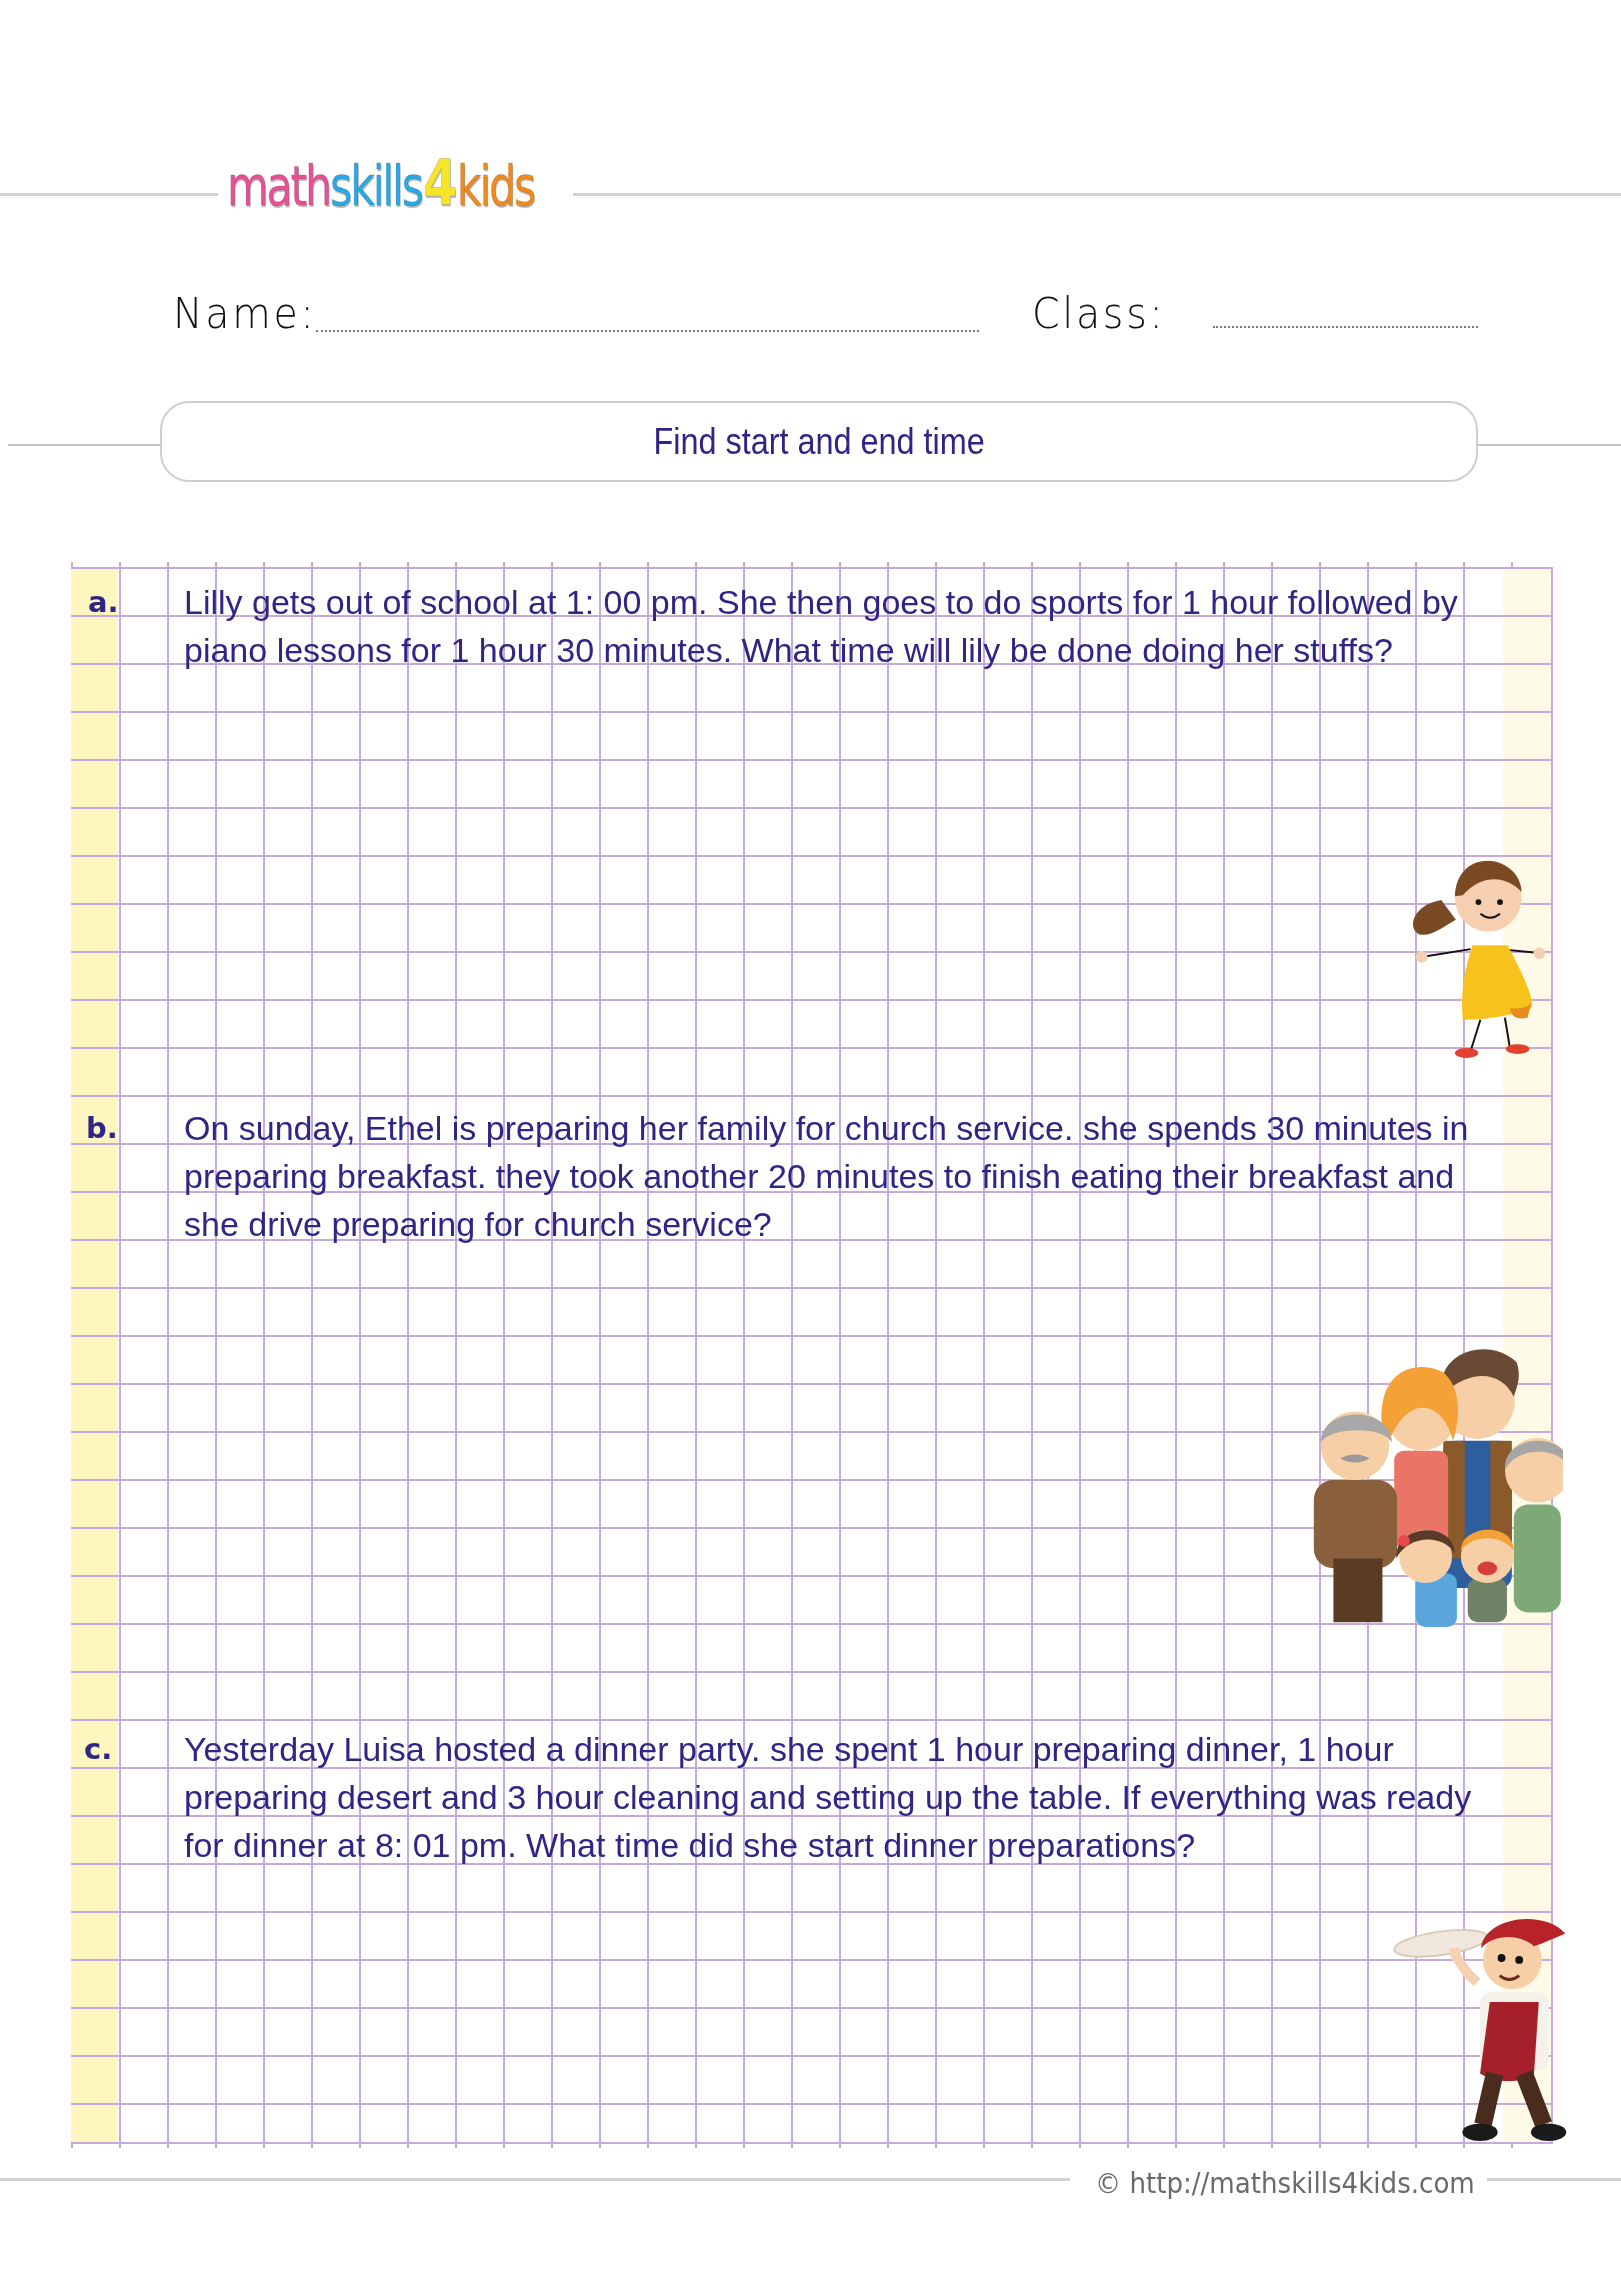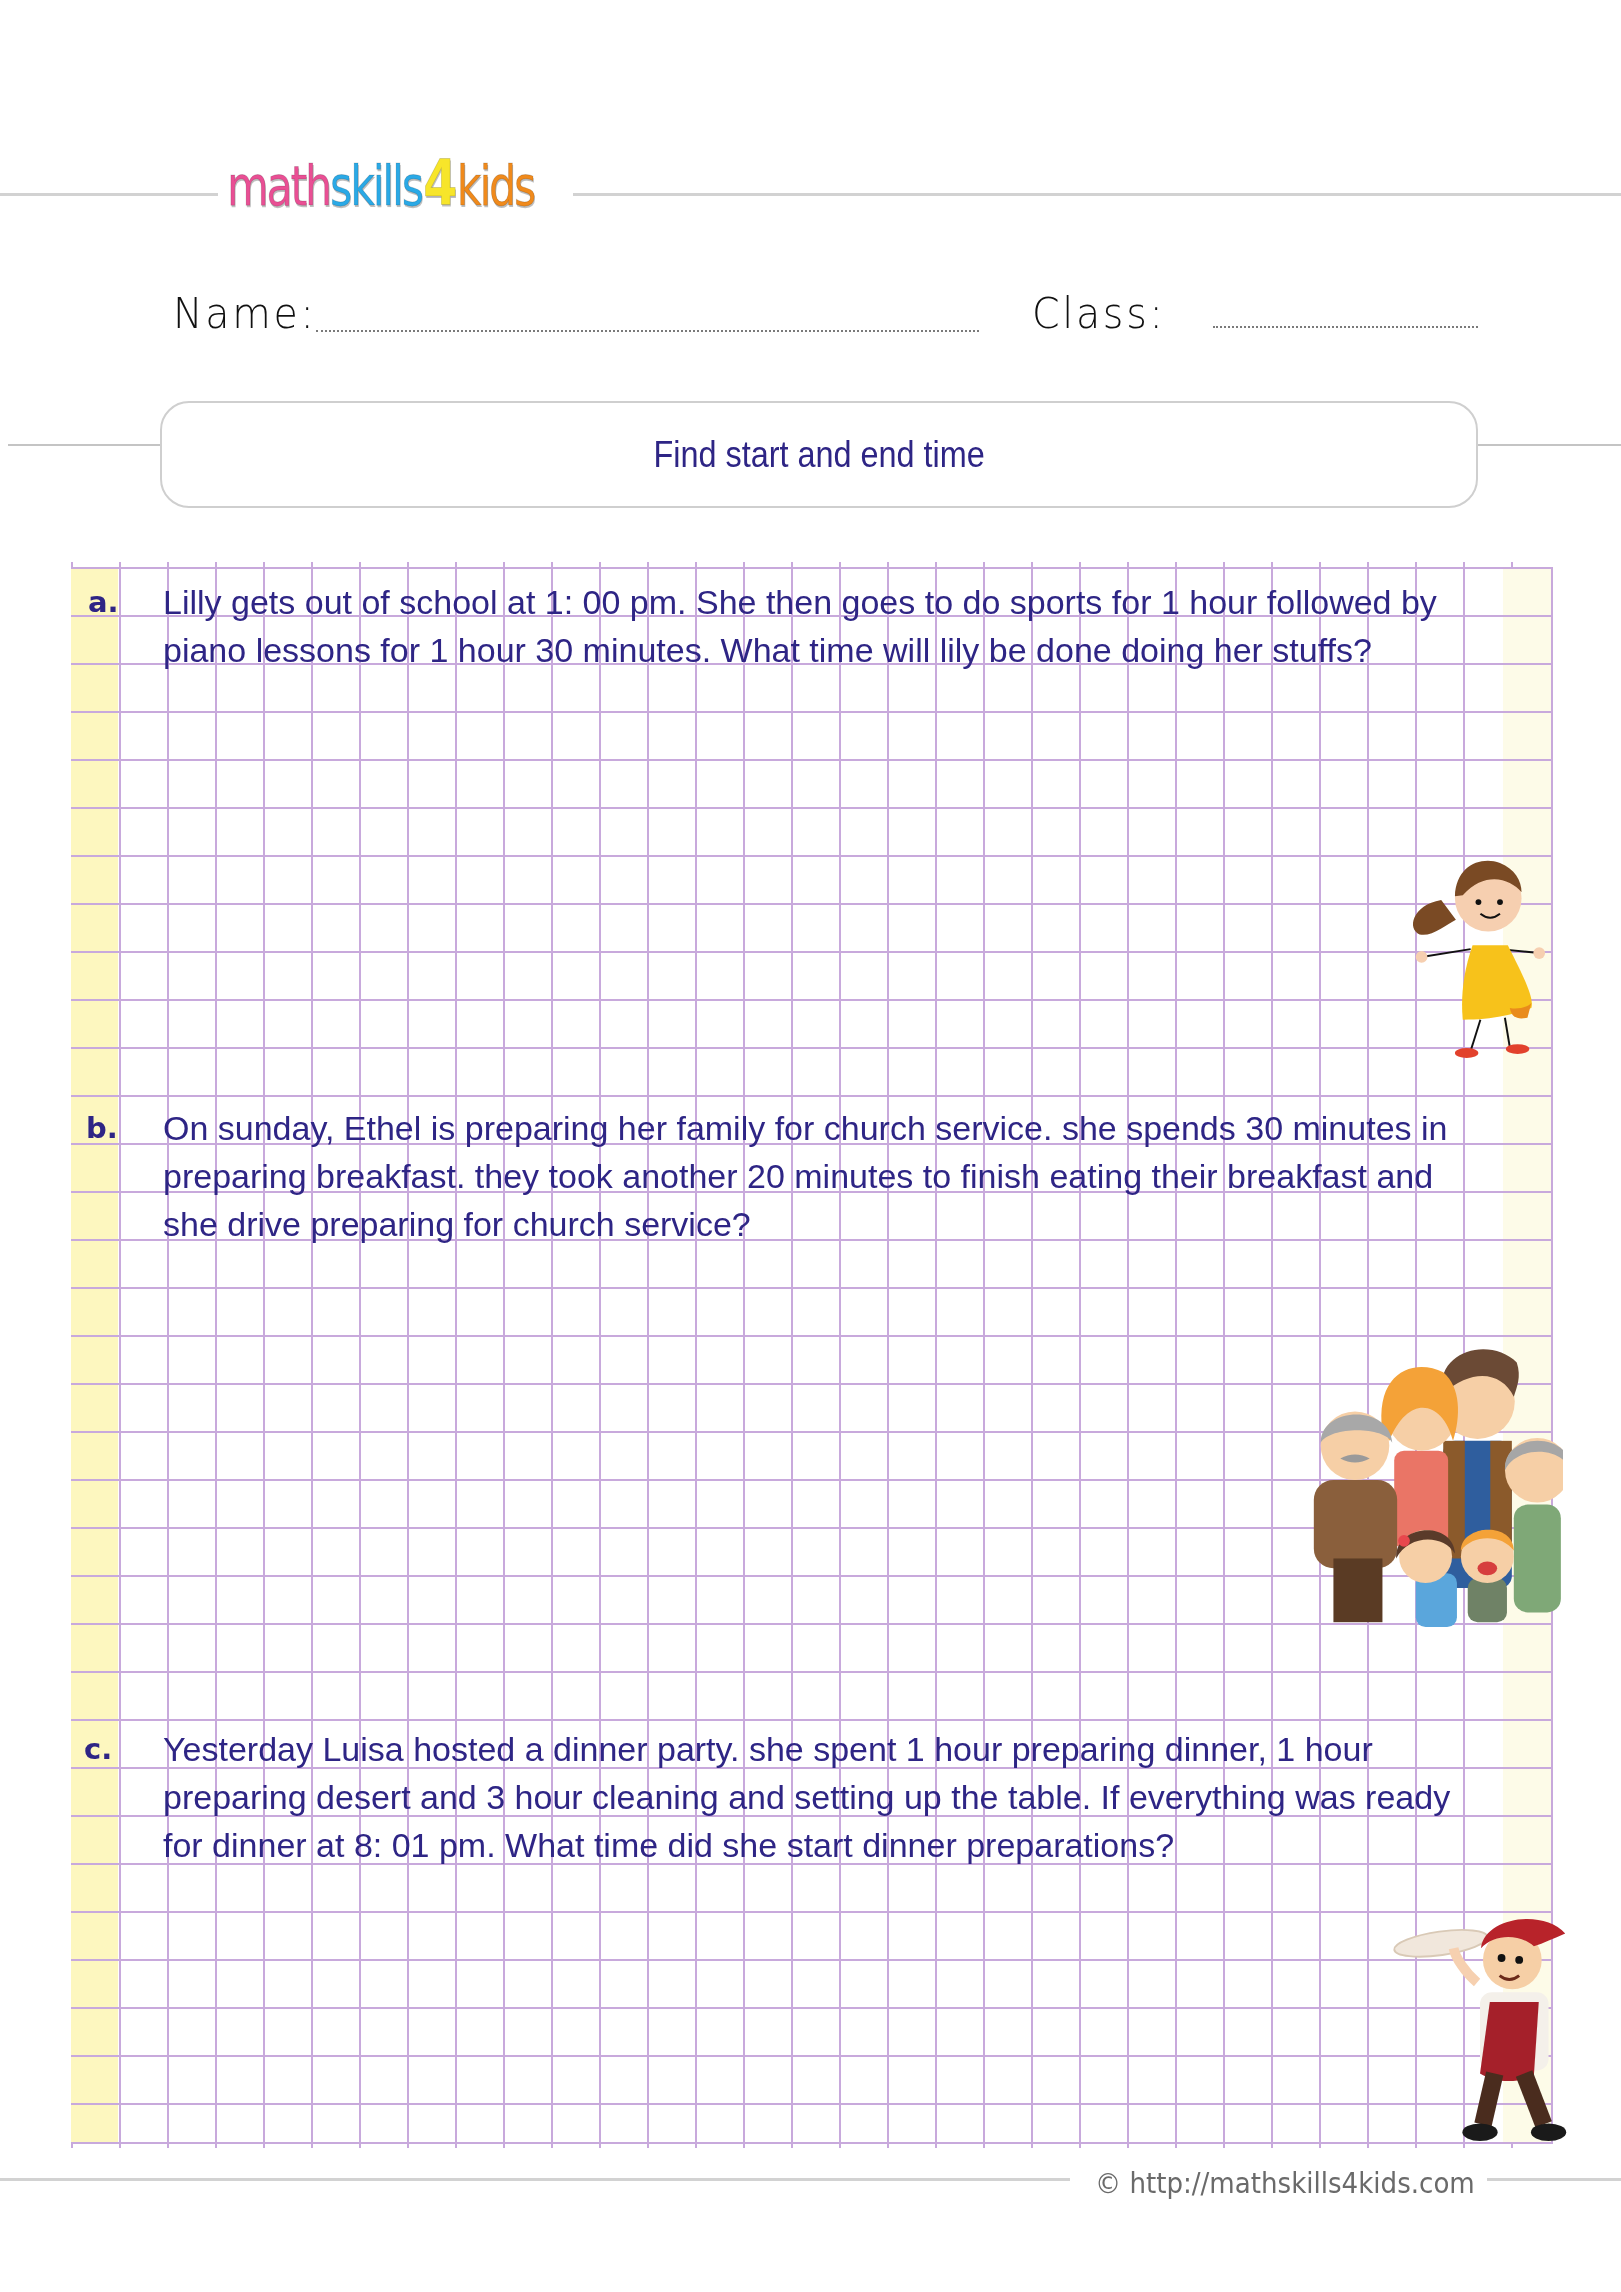--- a/index.html
+++ b/index.html
@@ -12,21 +12,21 @@
           font-family: "DejaVu Sans", sans-serif; font-size: 55px; line-height: 1; letter-spacing: -2.9px;
           transform: scaleX(0.78); transform-origin: left bottom; font-weight: normal; }
   .logo span { text-shadow: 1px 2px 0 rgba(0,0,0,0.25); -webkit-text-stroke: 1px rgba(0,0,0,0.15); }
   .logo .four { font-weight: bold; font-size: 63px; margin: 0 2px; }
 
   .field-label { position: absolute; font-family: "DejaVu Sans", sans-serif; font-weight: 200;
                  font-size: 43px; line-height: 1; color: #111; letter-spacing: 2.9px;
                  transform: scaleX(0.92); transform-origin: left top; }
   .dots { position: absolute; height: 0; border-bottom: 2px dotted #7a7a7a; }
 
-  .title-box { position: absolute; left: 160px; top: 401px; width: 1318px; height: 107px;
+  .title-box { position: absolute; left: 160px; top: 401px; width: 1318px; height: 81px;
                border: 2px solid #cfcfcf; border-radius: 29px; background: #fff;
                display: flex; align-items: center; justify-content: center; box-sizing: border-box; }
   .title-text { font-family: "Liberation Sans", sans-serif; font-size: 36px; color: #2e2585;
                 transform: scaleX(0.9); }
   .side-line { position: absolute; height: 2px; background: #c4c4c4; top: 444px; }
 
   
   .grid { position: absolute; left: 71px; top: 567px; width: 1480px; height: 1575px;
           background-color: #ffffff;
           background-image:
@@ -42,21 +42,21 @@
                   background: #fdfbe8;
                   background-image: linear-gradient(to bottom, #c8a9dc 0, #c8a9dc 2px, transparent 2px);
                   background-size: 48px 48px; }
   .ticks { position: absolute; left: 71px; width: 1482px; height: 5.9px;
            background-image: linear-gradient(to right, #c8a9dc 0, #c8a9dc 2px, transparent 2px);
            background-size: 48px 5.9px; }
 
   
   .q-label { position: absolute; font-family: "DejaVu Sans", sans-serif; font-weight: bold;
              font-size: 29px; color: #2e2585; line-height: 48px; }
-  .q-text { position: absolute; left: 163px; width: 1392px; font-family: "Liberation Sans", sans-serif;
+  .q-text { position: absolute; left: 184px; width: 1392px; font-family: "Liberation Sans", sans-serif;
             font-size: 34px; line-height: 48px; color: #2e2585; white-space: nowrap; }
   .q-text div { height: 48px; }
 
   
   .illus { position: absolute; }
 
   .footer-text { position: absolute; left: 1095px; top: 2169px; font-family: "DejaVu Sans", sans-serif;
                  font-size: 29px; color: #6a6a6a; line-height: 1; transform: scaleX(0.9); transform-origin: left top; }
 </style>
 </head>

